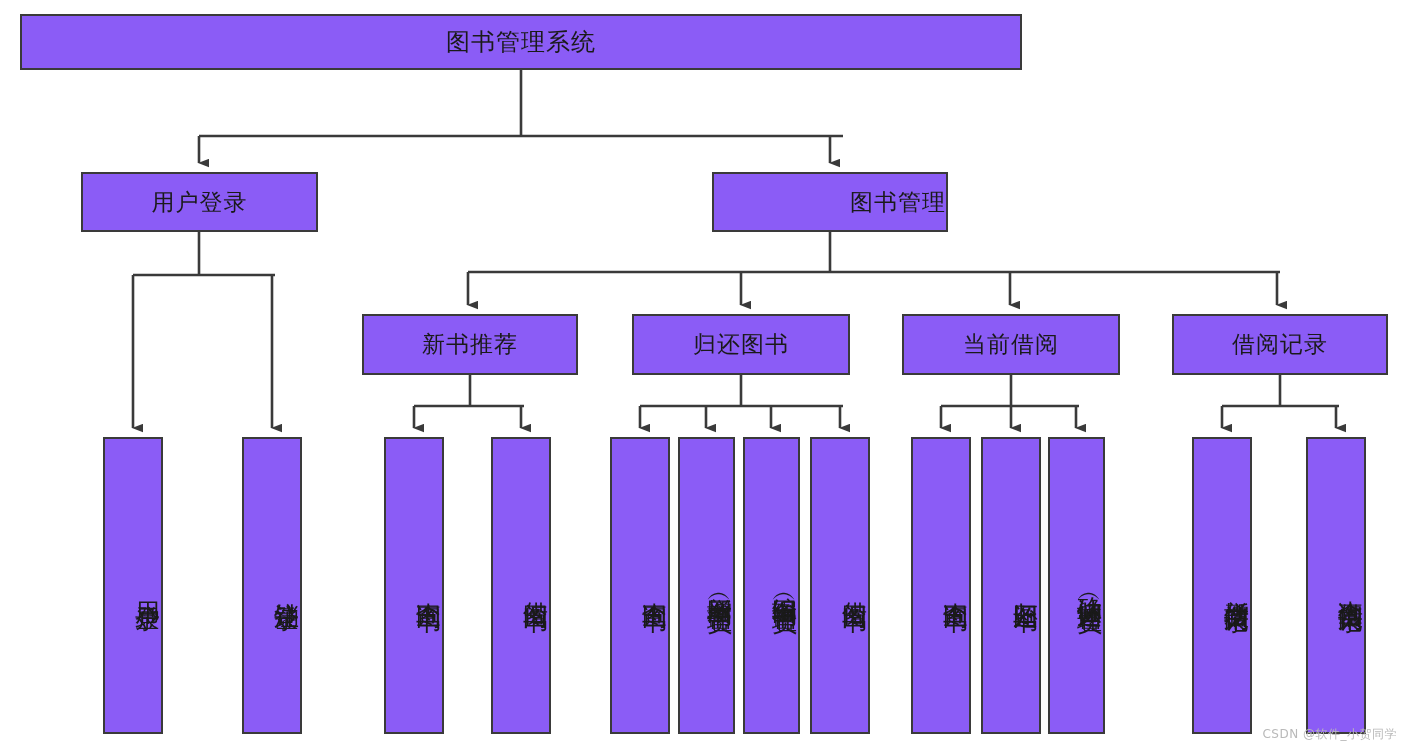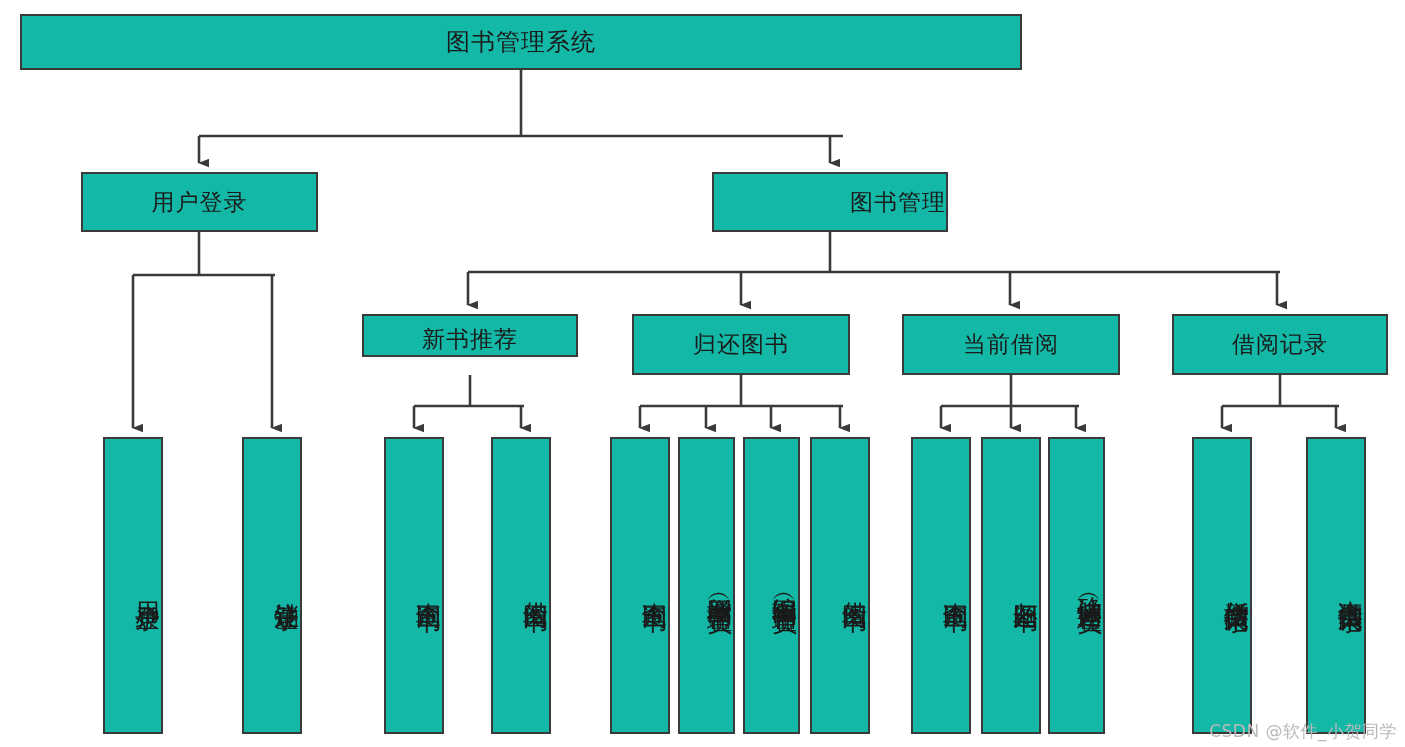--- a/index.html
+++ b/index.html
@@ -9,21 +9,21 @@
     font-family:"Liberation Sans","DejaVu Sans",sans-serif;
     overflow:hidden;
   }
   #canvas{position:relative;width:1405px;height:747px;}
 
   svg.edges{position:absolute;left:0;top:0;width:1405px;height:747px;pointer-events:none;}
 
   .node{
     position:absolute;
     box-sizing:border-box;
-    background:#14b8a6;
+    background:#8b5cf6;
     border:2.5px solid #3a3a3a;
     display:flex;
     align-items:center;
     justify-content:center;
     color:#1a1a1a;
   }
   .node.horiz{
     font-size:23px;
     letter-spacing:1px;
   }
@@ -42,21 +42,21 @@
   .node.vert span{
     writing-mode:vertical-rl;
     text-orientation:upright;
     display:block;
   }
 
   #watermark{
     position:absolute;
     right:8px;
     bottom:4px;
-    font-size:17px;
+    font-size:12px;
     color:#b9b9b9;
     letter-spacing:.5px;
     white-space:nowrap;
     font-family:"DejaVu Sans","Liberation Sans",sans-serif;
   }
 </style>
 </head>
 <body>
 
 <div id="canvas">
@@ -115,21 +115,21 @@
     <span>图书管理系统</span>
   </div>
 
   <div class="node horiz" style="left:81px;top:172px;width:237px;height:60px;">
     <span>用户登录</span>
   </div>
   <div class="node horiz" style="left:712px;top:172px;width:236px;height:60px;justify-content:flex-end;">
     <span>图书管理</span>
   </div>
 
-  <div class="node horiz" style="left:362px;top:314px;width:216px;height:43px;align-items:flex-end;">
+  <div class="node horiz" style="left:362px;top:314px;width:216px;height:61px;">
     <span>新书推荐</span>
   </div>
   <div class="node horiz" style="left:632px;top:314px;width:218px;height:61px;">
     <span>归还图书</span>
   </div>
   <div class="node horiz" style="left:1172px;top:314px;width:216px;height:61px;">
     <span>借阅记录</span>
   </div>
   <div class="node horiz" style="left:902px;top:314px;width:218px;height:61px;">
     <span>当前借阅</span>

